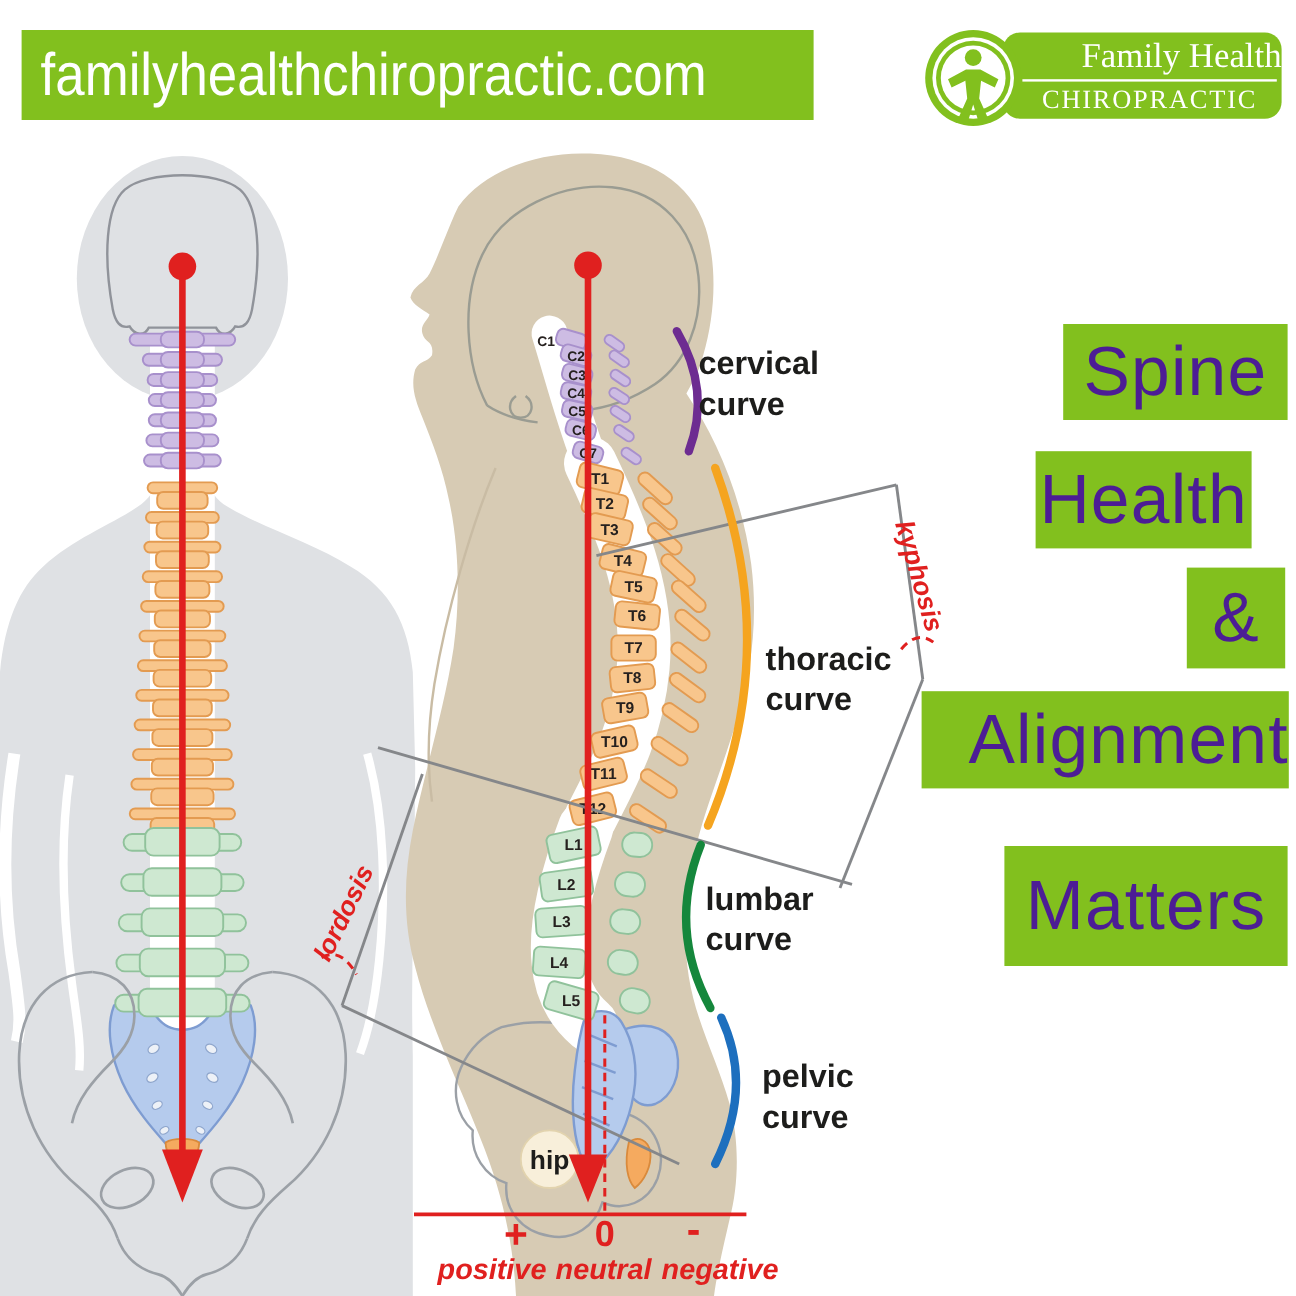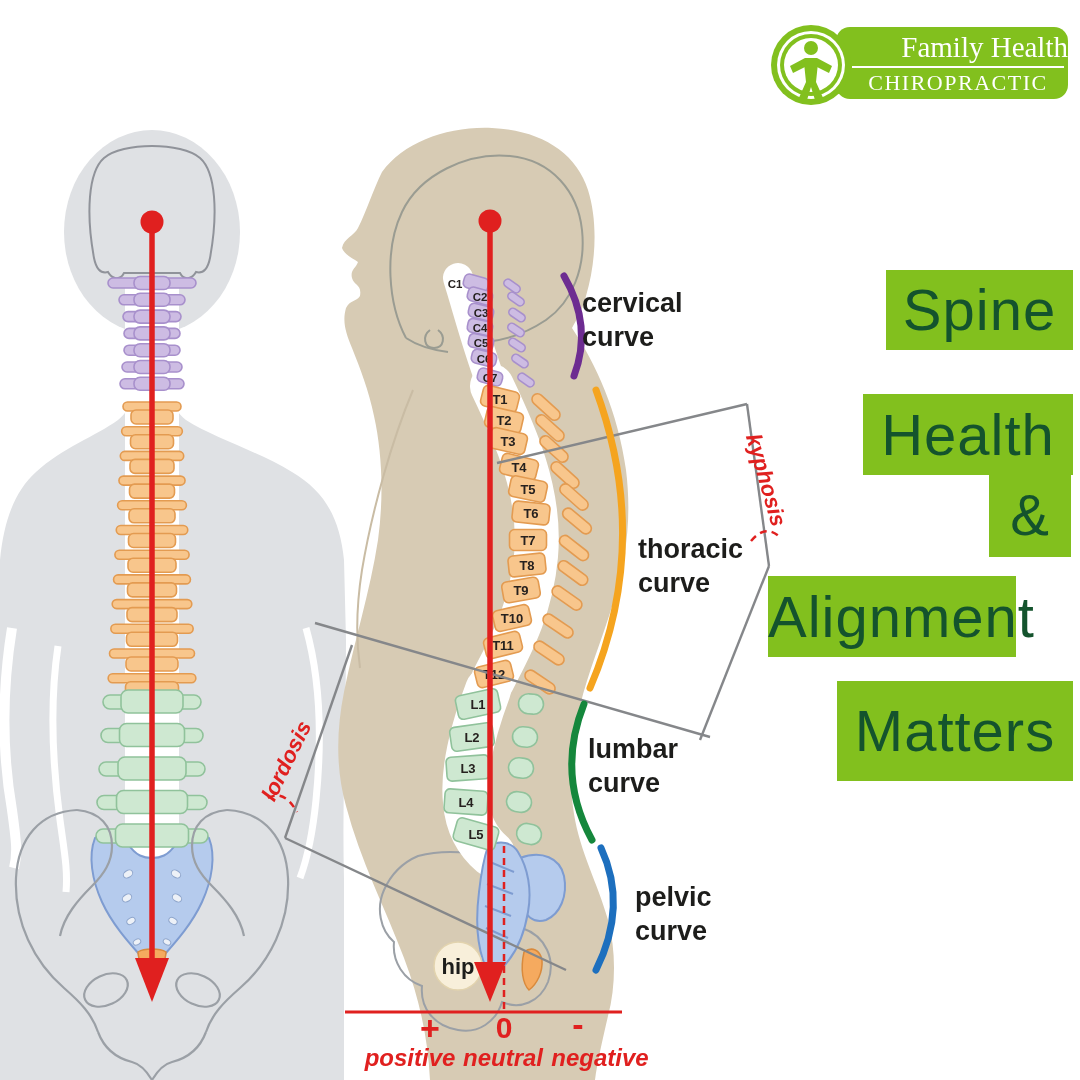--- a/index.html
+++ b/index.html
@@ -17,27 +17,27 @@
   #logo{position:absolute;left:756px;top:15px;width:320px;height:100px;}
   #logo .plate{position:absolute;left:80px;top:12px;width:232px;height:72px;background:var(--green);
       border-radius:14px;}
   #logo .l1{position:absolute;left:92px;top:14px;width:220px;text-align:right;color:#fff;
       font-family:"Liberation Serif",serif;font-size:29px;line-height:36px;}
   #logo .l2{position:absolute;left:92px;top:52px;width:220px;text-align:center;color:#fff;
       font-family:"Liberation Serif",serif;font-size:22px;line-height:32px;letter-spacing:1.5px;}
   #logo .divider{position:absolute;left:96px;top:51px;width:212px;height:2px;background:#fff;}
   #logo svg{position:absolute;left:0;top:0;}
   
-  .hbox{position:absolute;background:var(--green);color:#14532d;text-align:center;
+  .hbox{position:absolute;background:var(--green);color:#4c1d95;text-align:center;
         font-size:58px;letter-spacing:1px;}
   #hb-spine    {left:886px;top:270px;width:187px;height:80px;line-height:80px;}
-  #hb-health   {left:863px;top:394px;width:210px;height:81px;line-height:81px;}
+  #hb-health   {left:863px;top:376px;width:180px;height:81px;line-height:81px;}
   #hb-amp      {left:989px;top:473px;width:82px; height:84px;line-height:84px;}
-  #hb-alignment{left:768px;top:576px;width:248px;height:81px;line-height:81px;}
-  #hb-matters  {left:837px;top:681px;width:236px;height:100px;line-height:100px;}
+  #hb-alignment{left:768px;top:576px;width:306px;height:81px;line-height:81px;text-align:right;}
+  #hb-matters  {left:837px;top:705px;width:236px;height:100px;line-height:100px;}
   
   text{font-family:"Liberation Sans",sans-serif;}
   .curvelab{font-size:27px;font-weight:bold;fill:#1d1d1b;}
   .anglab{font-size:22px;font-weight:bold;font-style:italic;fill:var(--red);}
   .vlab{font-size:13px;font-weight:bold;fill:#26211f;text-anchor:middle;}
   .vlabc{font-size:11.5px;font-weight:bold;fill:#26211f;text-anchor:middle;}
   .axisbig{font-size:34px;font-weight:bold;fill:var(--red);text-anchor:middle;}
   .axiszero{font-size:30px;font-weight:bold;fill:var(--red);text-anchor:middle;}
   .axisword{font-size:24px;font-weight:bold;font-style:italic;fill:var(--red);text-anchor:middle;}
   .hiplab{font-size:22px;font-weight:bold;fill:#1d1d1b;text-anchor:middle;}
@@ -46,20 +46,23 @@
   .vl{fill:#CEE8D1;stroke:#90C29B;stroke-width:1.6;}
   .grayline{stroke:#85878A;stroke-width:2.4;}
   .reddash{stroke:var(--red);stroke-width:2.5;fill:none;stroke-dasharray:7 5;}
   .arc{fill:none;stroke-width:7;stroke-linecap:round;}
 </style>
 </head>
 <body>
 
 <div id="stage">
 
+  <div id="banner">
+    <span>familyhealthchiropractic.com</span>
+  </div>
 
   <div id="logo">
     <div class="plate"></div>
     <svg width="110" height="100" viewBox="746 12 110 100">
       <circle cx="801" cy="62" r="40" fill="var(--green)"></circle>
       <circle cx="801" cy="62" r="34" fill="#fff"></circle>
       <circle cx="801" cy="62" r="31" fill="var(--green)"></circle>
       <circle cx="801" cy="62" r="27" fill="#fff"></circle>
       <circle cx="801" cy="45" r="7" fill="var(--green)"></circle>
       <path d="M 780,63 L 795,55 L 807,55 L 822,63 L 819,70 L 805,63 L 797,63 L 783,70 Z" fill="var(--green)"></path>

